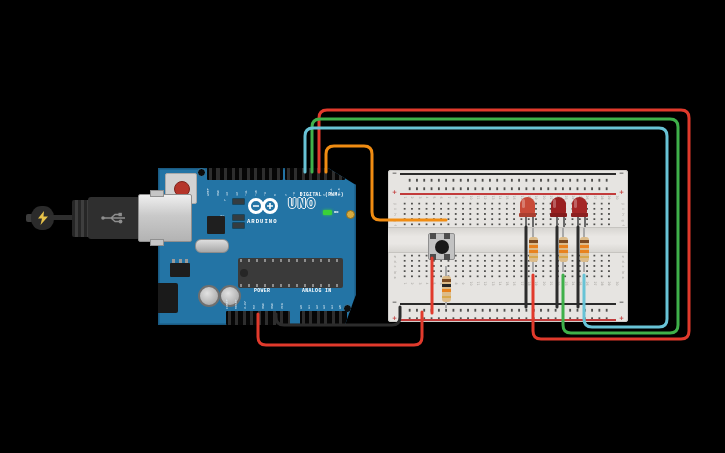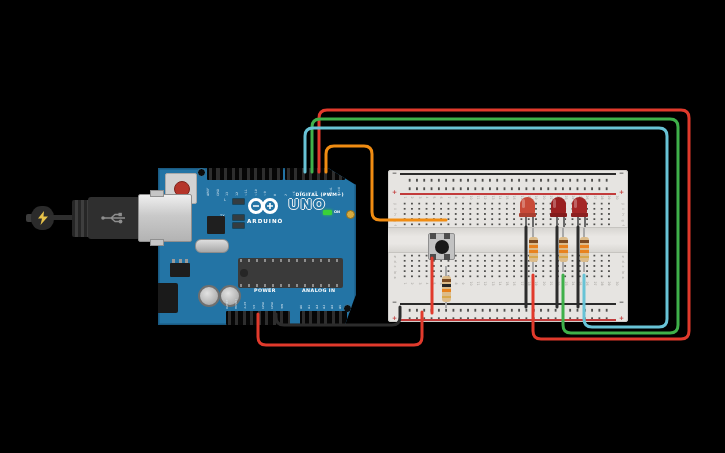--- a/index.html
+++ b/index.html
@@ -18,21 +18,21 @@
             display:flex;align-items:center;justify-content:center;}
   .usb-socket{left:138px;top:194px;width:52px;height:46px;z-index:4;border:1px solid #8f8f8f;border-radius:2px;
     background:linear-gradient(180deg,#efefef,#c9c9c9 45%,#b3b3b3);}
   .usb-tab1{left:150px;top:190px;width:12px;height:5px;background:#c6c6c6;border:1px solid #909090;z-index:4;}
   .usb-tab2{left:150px;top:239px;width:12px;height:5px;background:#c6c6c6;border:1px solid #909090;z-index:4;}
 
   
   .arduino{left:158px;top:168px;width:198px;height:157px;z-index:1;
     clip-path:polygon(0 0,170px 0,198px 17px,198px 126px,187px 157px,0 157px);
     background:#2374a5;box-shadow:inset 0 0 0 1.5px #1a5a82;}
-  .arduino .abs{position:absolute;}
+  .arduino .abs{position:absolute;font-family:Liberation Mono, monospace;}
   .hole-dark{width:7px;height:7px;border-radius:50%;background:#0d0d0d;border:1px solid #3b84ae;}
   .hole-gold{width:7px;height:7px;border-radius:50%;background:#d7ab3e;border:1.5px solid #8a6a1e;}
   .reset-plate{left:7px;top:5px;width:30px;height:29px;background:#d2d2d2;border-radius:2px;border:1px solid #a9a9a9;}
   .reset-cap{left:8px;top:7px;width:14px;height:14px;border-radius:50%;background:#b5352a;border:1px solid #7e231b;}
   .hdr{background:#151515;border-radius:1px;height:14px;
     background-image:repeating-linear-gradient(90deg,#060606 0 2px,#2e2e2e 2px 5px,#060606 5px 7.5px);}
   .hdr-tl{left:49px;top:-2px;width:76px;}
   .hdr-tr{left:127px;top:-2px;width:60px;}
   .hdr-pw{left:68px;top:143px;width:64px;}
   .hdr-an{left:142px;top:143px;width:47px;}

